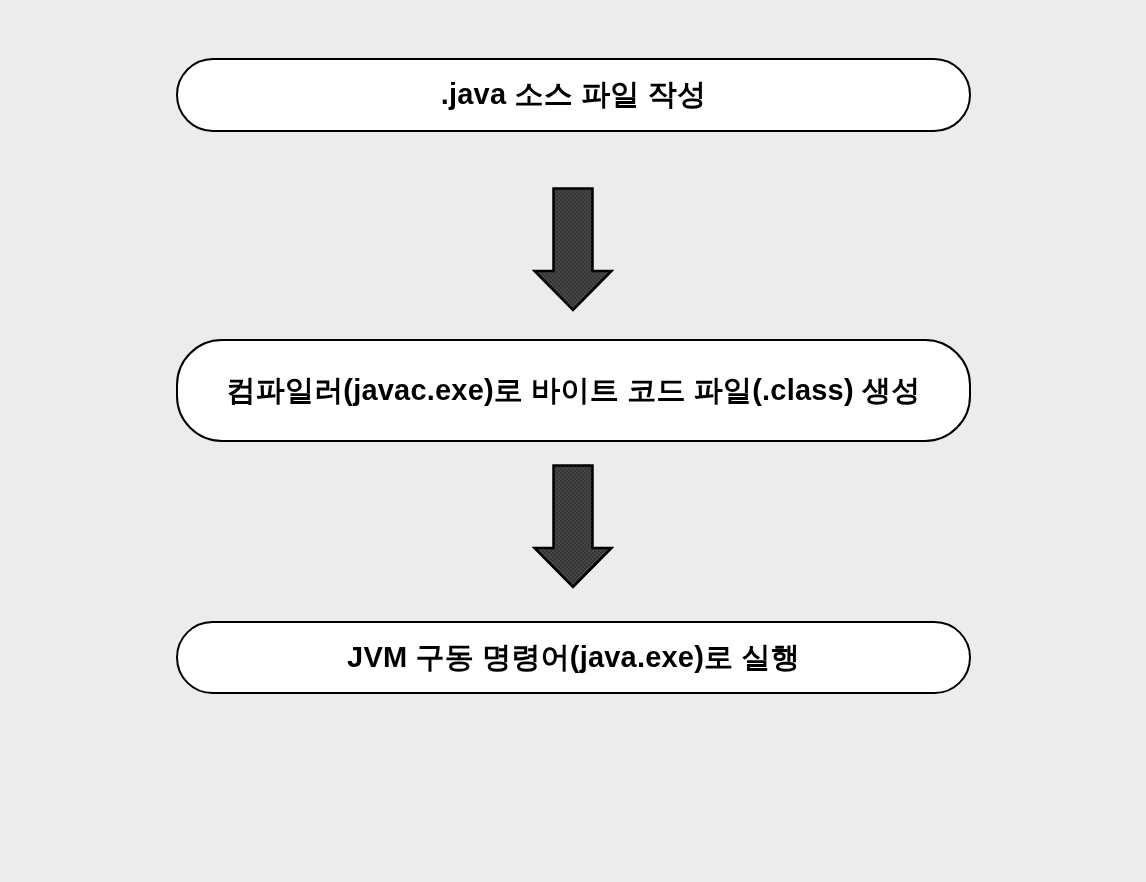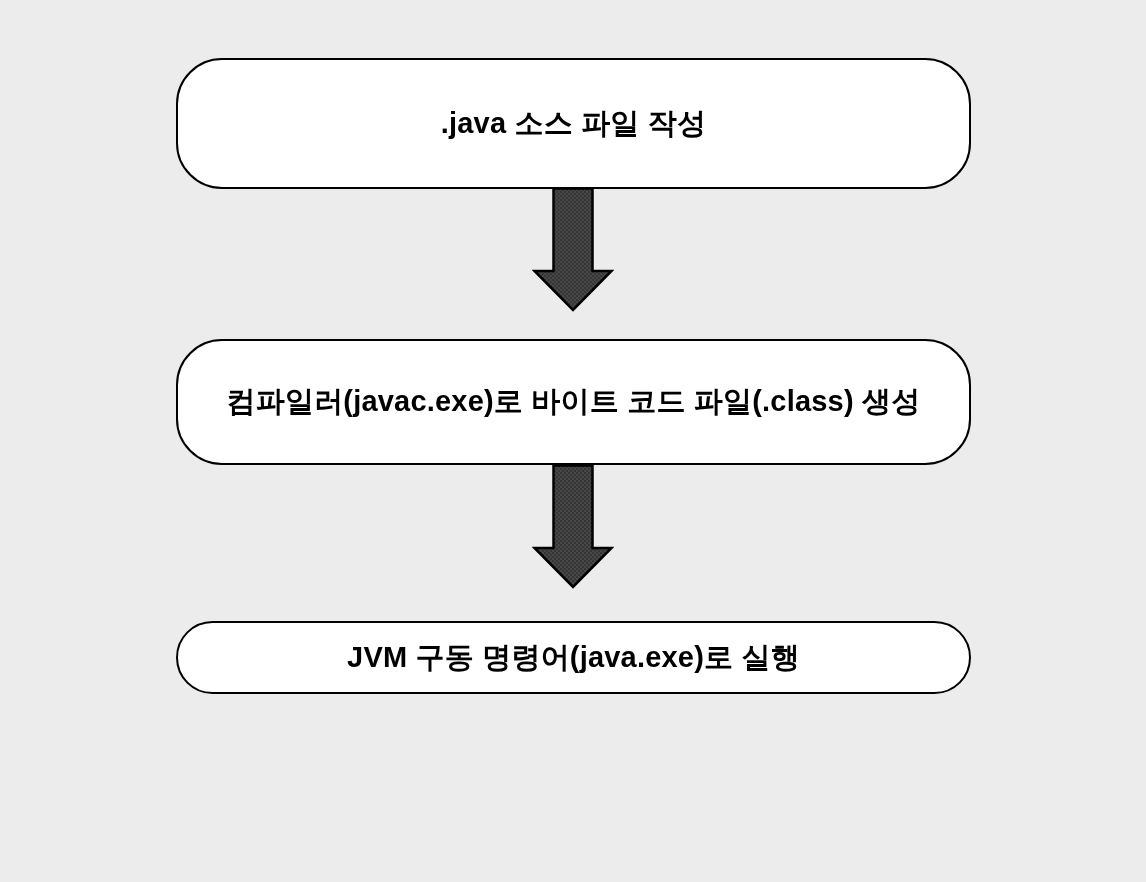--- a/index.html
+++ b/index.html
@@ -36,22 +36,22 @@
     text-align:center;
   }
   .flow-box .label{
     font-size:29px;
     font-weight:bold;
     color:var(--text);
     letter-spacing:0.2px;
     padding:0 20px;
     white-space:nowrap;
   }
-  .box-1{top:58px;height:131px;}
-  .box-2{top:339px;height:126px;}
+  .box-1{top:58px;height:74px;}
+  .box-2{top:339px;height:103px;}
   .box-3{top:621px;height:73px;}
   .arrow{
     position:absolute;
     left:532px;
     width:82px;
     height:125px;
   }
   .arrow-1{top:187px;}
   .arrow-2{top:464px;}
   .arrow-path{

